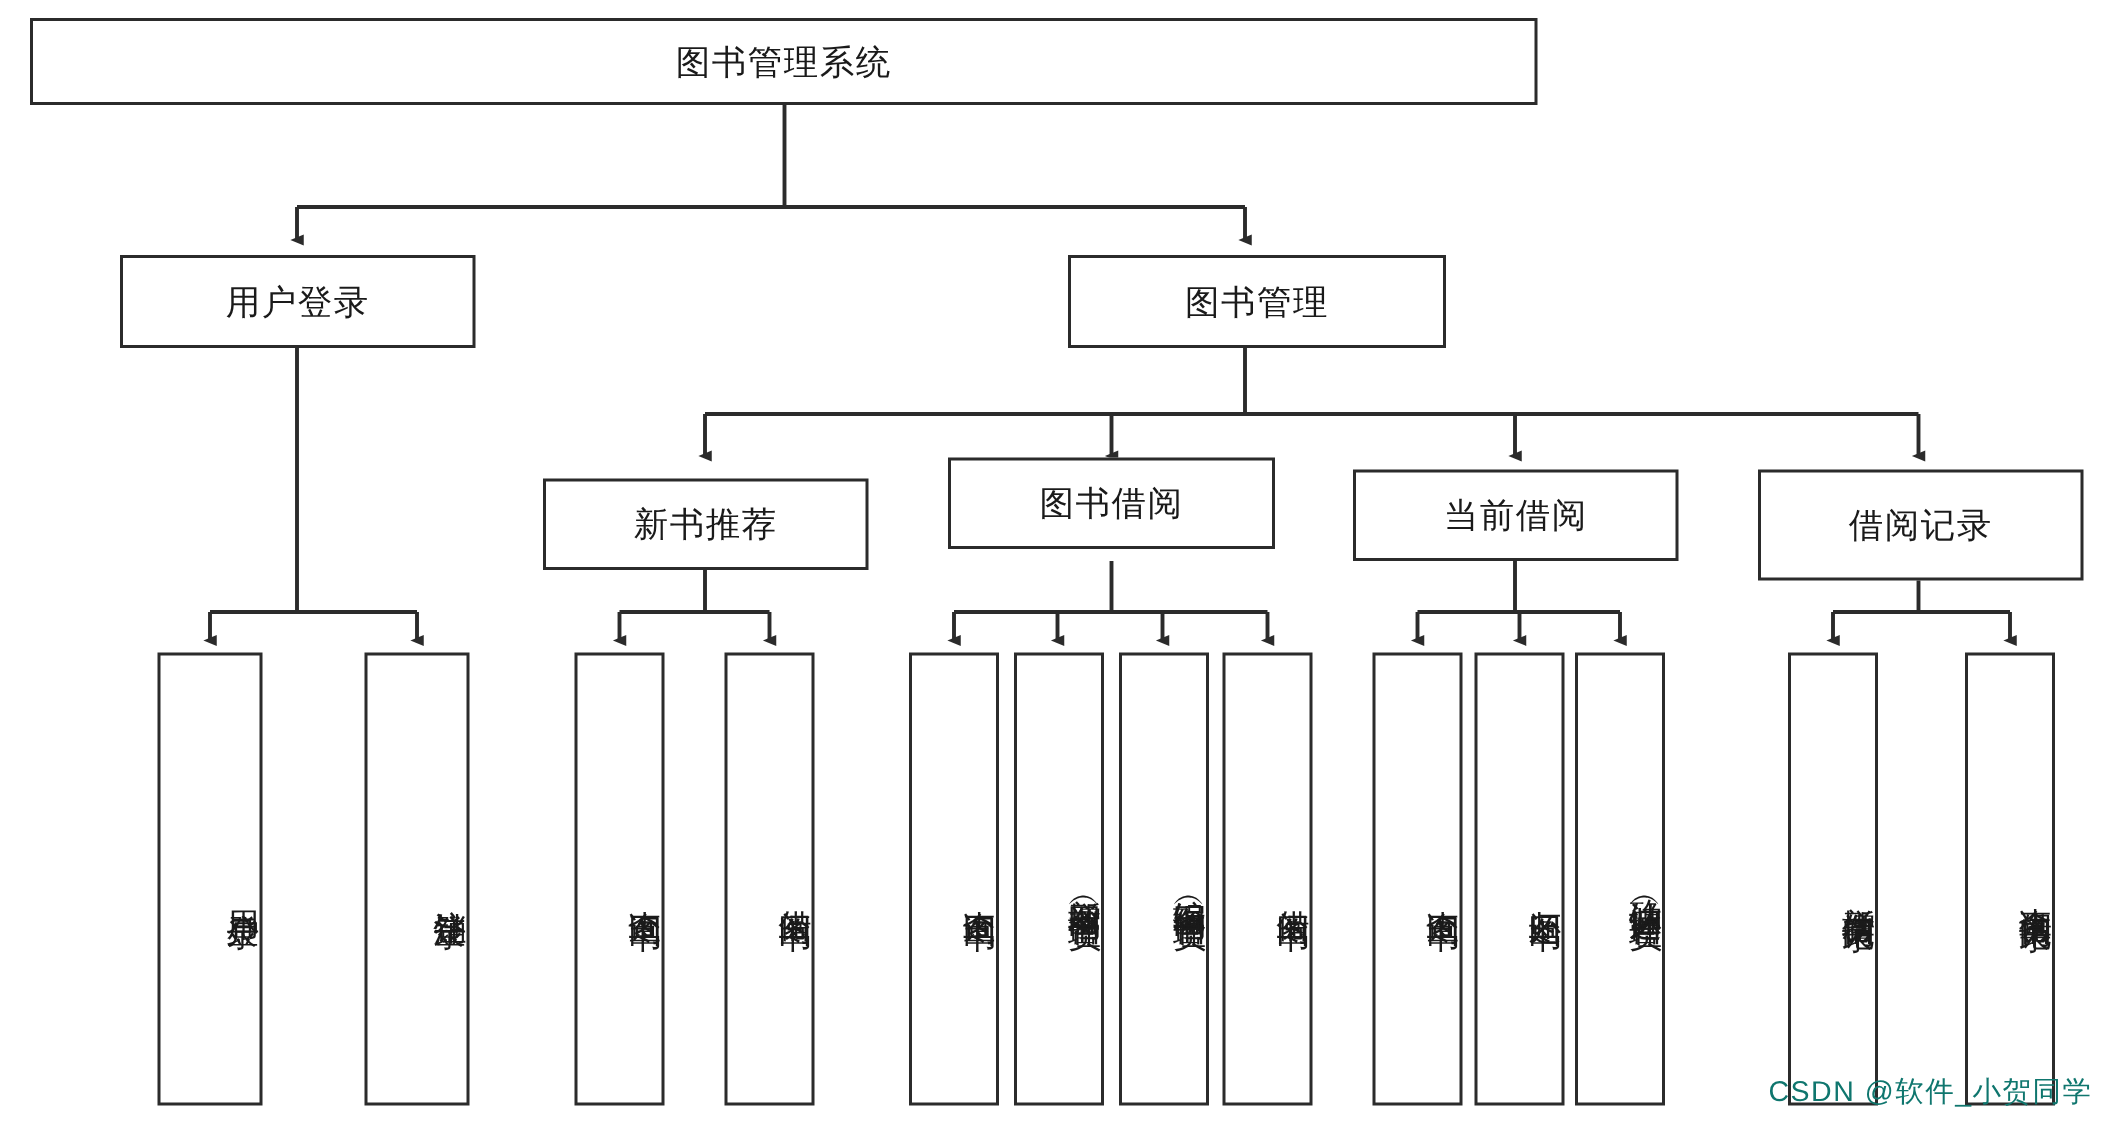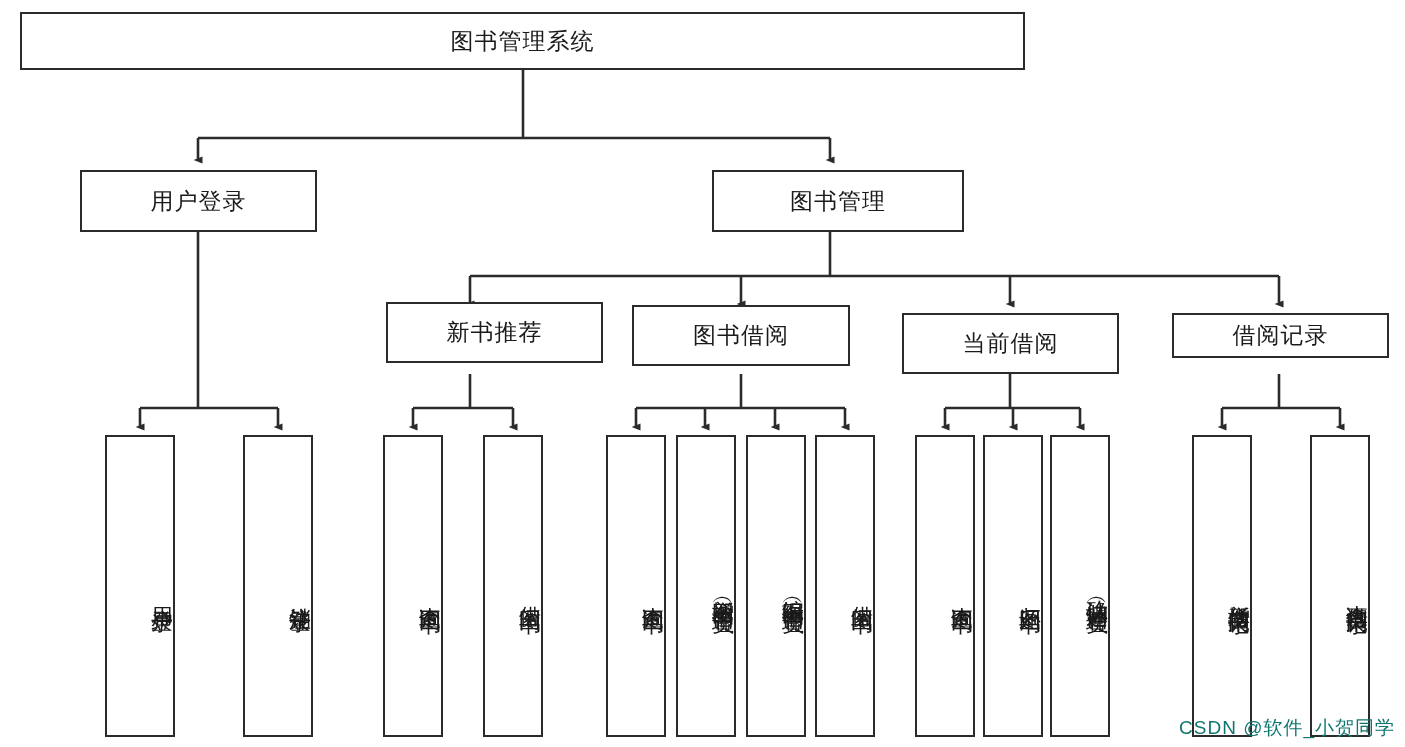--- a/index.html
+++ b/index.html
@@ -129,30 +129,30 @@
     <span class="node-label">图书管理系统</span>
   </div>
 
   <div class="node horiz" style="left:80px; top:170px; width:237px; height:62px;">
     <span class="node-label">用户登录</span>
   </div>
   <div class="node horiz" style="left:712px; top:170px; width:252px; height:62px;">
     <span class="node-label">图书管理</span>
   </div>
 
-  <div class="node horiz" style="left:362px; top:302px; width:217px; height:61px;margin-left:24px;">
+  <div class="node horiz" style="left:362px; top:319px; width:217px; height:61px;">
     <span class="node-label">新书推荐</span>
   </div>
   <div class="node horiz" style="left:632px; top:305px; width:218px; height:61px;">
     <span class="node-label">图书借阅</span>
   </div>
   <div class="node horiz" style="left:902px; top:313px; width:217px; height:61px;text-align:right;">
     <span class="node-label">当前借阅</span>
   </div>
-  <div class="node horiz" style="left:1172px; top:313px; width:217px; height:45px;font-family:Liberation Mono, monospace;">
+  <div class="node horiz" style="left:1172px; top:313px; width:217px; height:74px;font-family:Liberation Mono, monospace;">
     <span class="node-label">借阅记录</span>
   </div>
 
   <div class="node vert" style="left:105px; top:435px; width:70px; height:302px;">
     <span class="node-label">用户登录</span>
   </div>
   <div class="node vert" style="left:243px; top:435px; width:70px; height:302px;">
     <span class="node-label">注销登录</span>
   </div>
 

